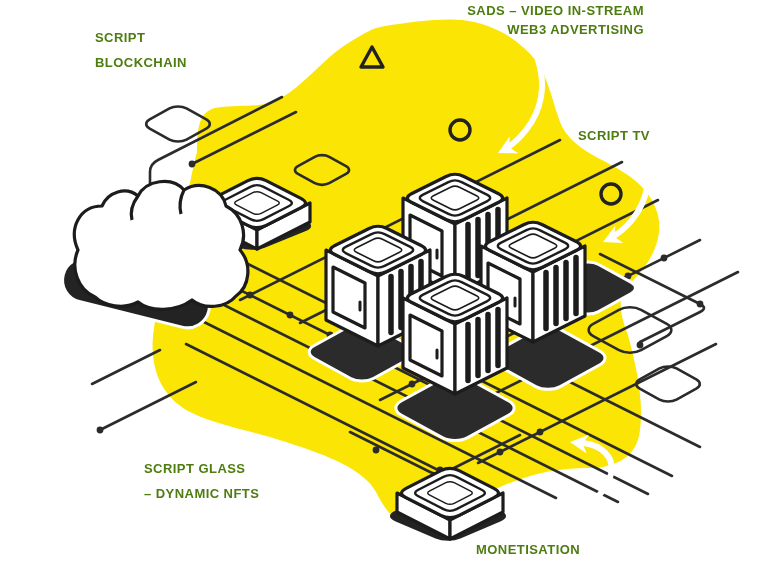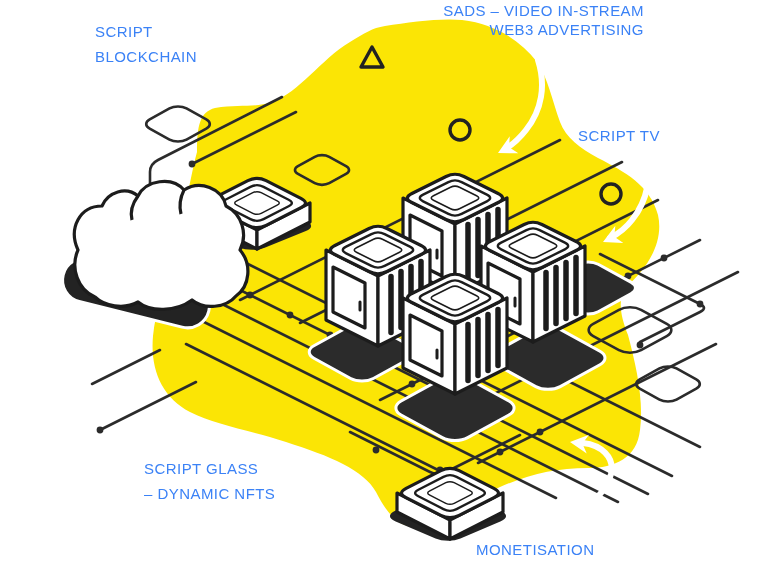--- a/index.html
+++ b/index.html
@@ -1,20 +1,20 @@
 <!DOCTYPE html>
 <html><head>
 <meta charset="utf-8">
 <style>
   html,body{margin:0;padding:0;background:#ffffff;}
   .stage{position:relative;width:766px;height:582px;overflow:hidden;background:#ffffff;
          font-family:"Liberation Sans",sans-serif;}
   .stage svg{position:absolute;left:0;top:0;}
-  .label{position:absolute;font-weight:400;font-size:15px;letter-spacing:.45px;
-         color:#3b82f6;line-height:25px;white-space:nowrap;text-transform:uppercase;}
+  .label{position:absolute;font-weight:700;font-size:13px;letter-spacing:.45px;
+         color:#4d7c0f;line-height:25px;white-space:nowrap;text-transform:uppercase;}
   .label div{white-space:nowrap;}
   .lbl-sads{text-align:right;line-height:19px;width:232px;}
   .trace{fill:none;stroke:#2b2b2b;stroke-width:2.6;stroke-linecap:round;stroke-linejoin:round;}
   .dot{fill:#2b2b2b;stroke:none;}
   .pad{fill:#2b2b2b;stroke:#ffffff;stroke-width:3;}
   .shadow{fill:#232323;stroke:none;}
   .face{fill:#ffffff;stroke:#1c1c1c;stroke-width:3.2;stroke-linejoin:round;}
   .ring{fill:none;stroke:#1c1c1c;stroke-width:3.2;stroke-linejoin:round;}
   .slat{stroke:#1c1c1c;stroke-width:5.5;stroke-linecap:round;}
   .deco{fill:none;stroke:#222222;stroke-width:3.4;stroke-linejoin:round;}
@@ -190,21 +190,21 @@
   <g>
     <path class="arrow" d="M 228,510 C 240,548 268,566 293,561 C 309,557 313,543 303,537 C 293,532 281,540 284,552 C 287,563 302,566 318,562 C 338,556 356,551 370,548"></path>
     <use href="#ahead" class="ahead" transform="translate(382,546) rotate(-11)"></use>
   </g>
   <g>
     <path class="arrow" d="M 534,531 C 572,521 604,500 611,474 C 615,457 601,445 583,443"></path>
     <use href="#ahead" class="ahead" transform="translate(570,442) rotate(187)"></use>
   </g>
 </svg>
 
-<div class="label" style="left:95px;top:19px">
+<div class="label" style="left:95px;top:25px">
   <div>SCRIPT</div>
   <div>BLOCKCHAIN</div>
 </div>
 
 <div class="label lbl-sads" style="left:412px;top:1px">
   <div>SADS – VIDEO IN-STREAM</div>
   <div>WEB3 ADVERTISING</div>
 </div>
 
 <div class="label" style="left:578px;top:123px">

